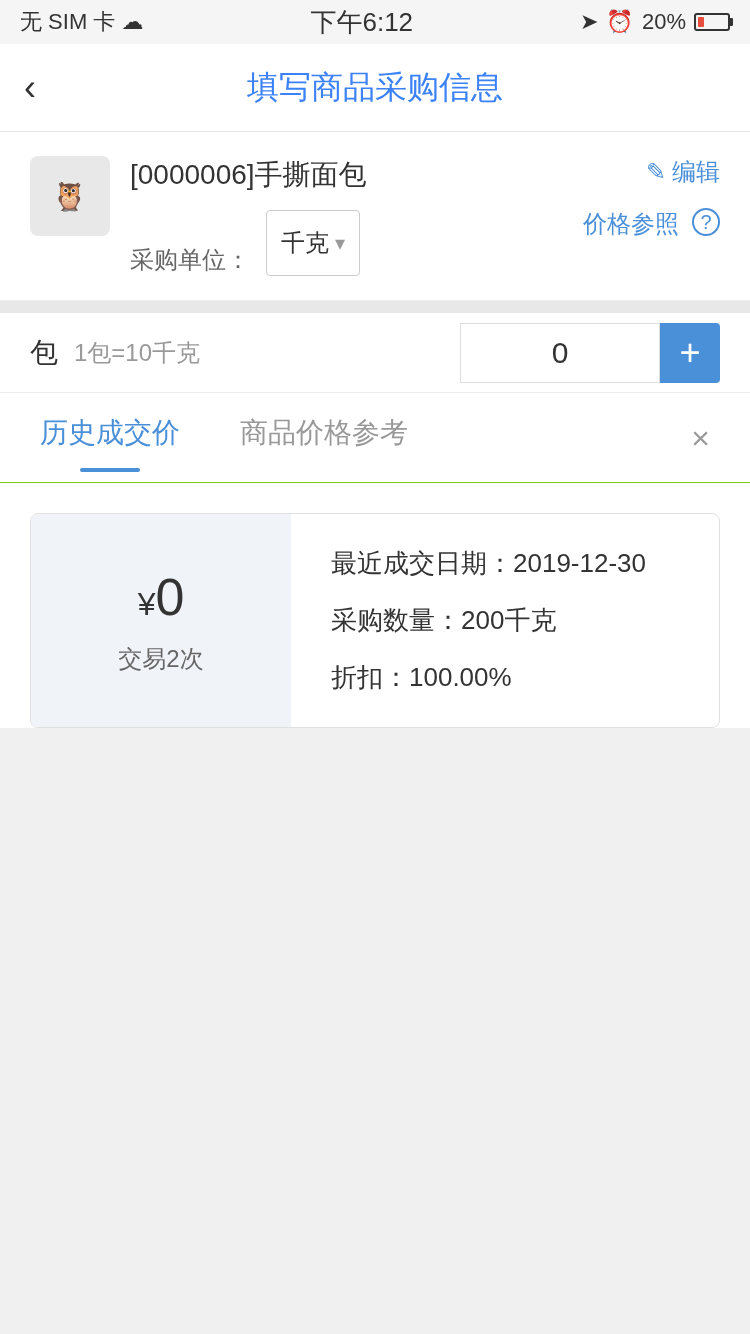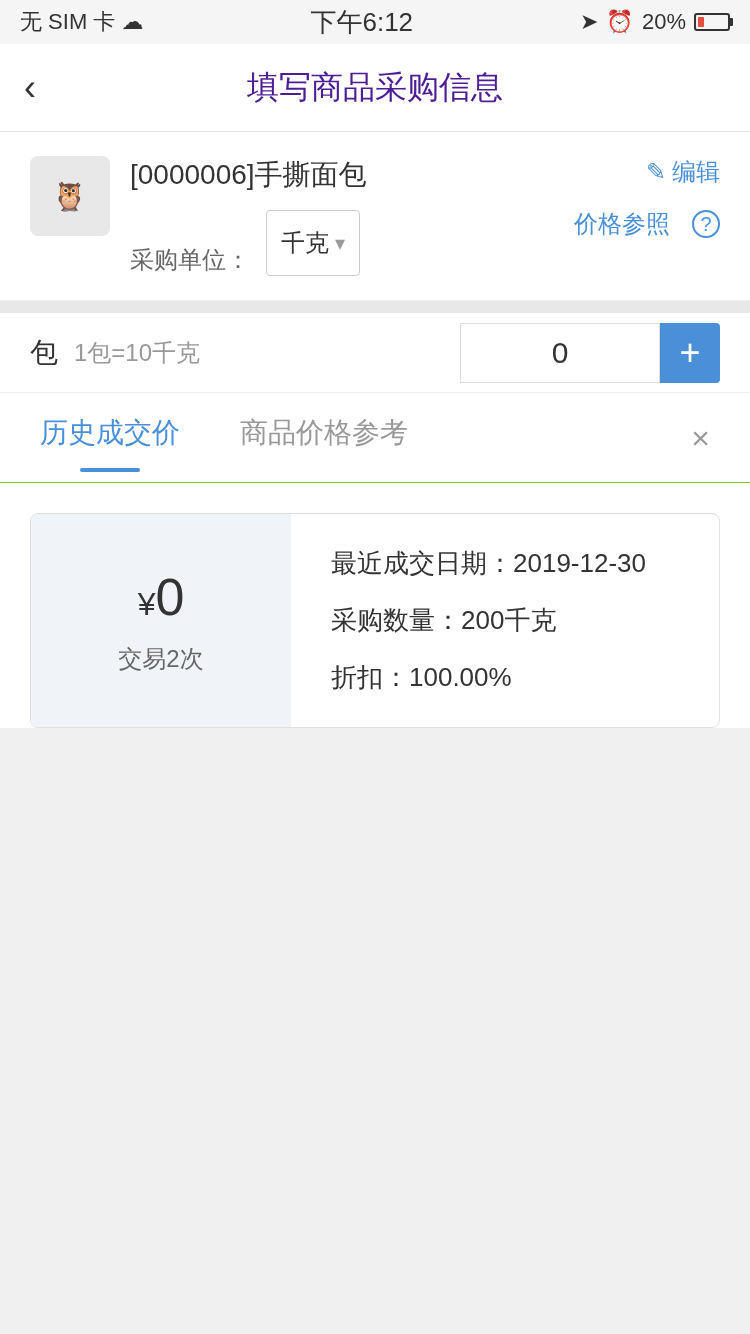--- a/index.html
+++ b/index.html
@@ -88,21 +88,21 @@
     .nav-back {
       position: absolute;
       left: 24px;
       font-size: 36px;
       color: #333;
       cursor: pointer;
     }
     .nav-title {
       font-size: 32px;
       font-weight: 500;
-      color: #4c1d95;
+      color: #3b82f6;
     }
 
     
     .product-card {
       background: #fff;
       margin-top: 0;
       padding: 24px 30px;
       border-bottom: 1px solid #eee;
     }
     .product-top-row {
@@ -162,22 +162,21 @@
     .product-edit-btn {
       display: flex;
       align-items: center;
       gap: 6px;
       font-size: 24px;
       color: #4a90d9;
       cursor: pointer;
     }
     .price-ref-btn {
       display: flex;
-      align-items: center;
-      gap: 22px;
+      gap: 13px;
       font-size: 24px;
       color: #4a90d9;
       cursor: pointer;
     }
 
     
     .separator-row {
       width: 750px;
       height: 12px;
       background: #e8e8e8;

